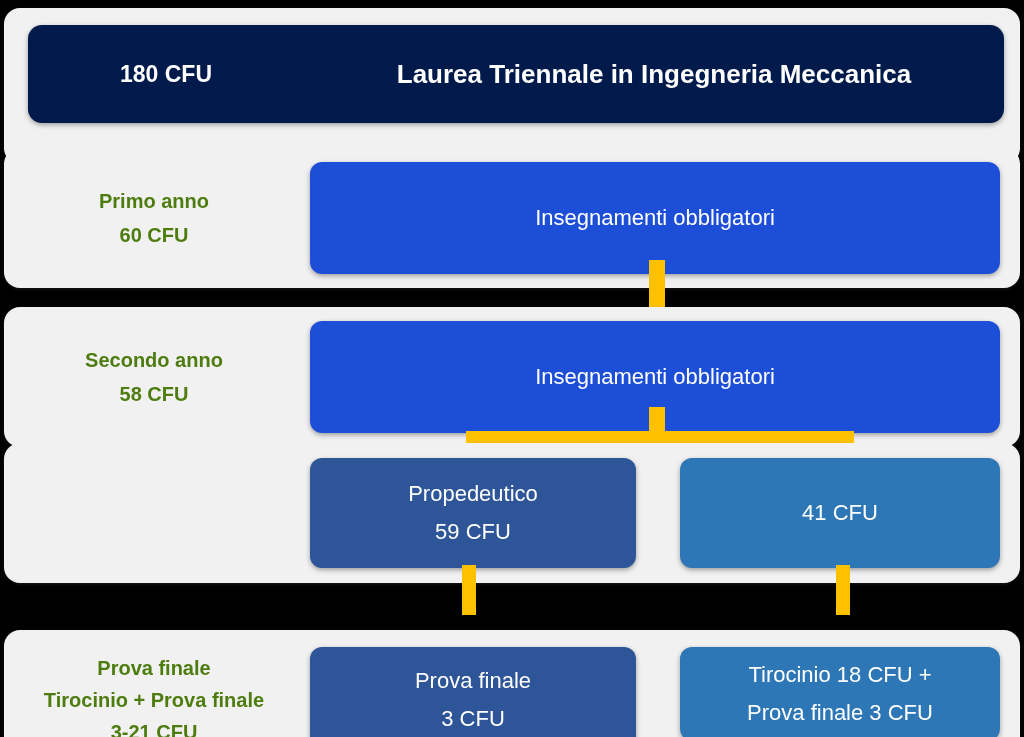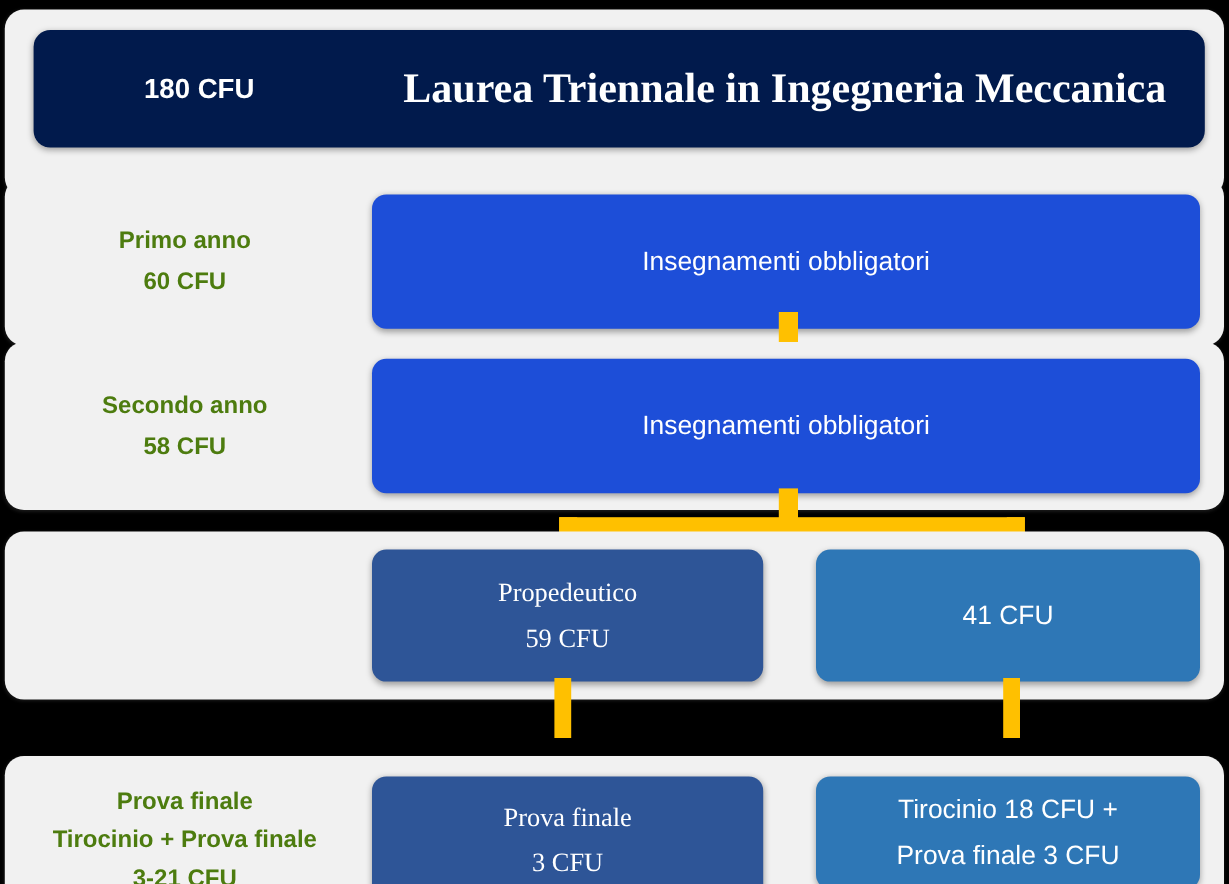--- a/index.html
+++ b/index.html
@@ -63,21 +63,21 @@
     text-align: center;
     box-shadow: 0 2px 5px rgba(0,0,0,0.35);
   }
   .box .box-line {
     font-size: 22px;
     line-height: 1.1;
     margin: 7px 0;
     white-space: nowrap;
   }
   .box.navy { background: #1d4ed8; }
-  .box.blue-dark { background: #2E5597; font-family: Liberation Serif, serif; }
+  .box.blue-dark { background: #2E5597; }
   .box.blue-light { background: #2E77B6; }
 
   
   .header-box {
     position: absolute;
     left: 24px;
     top: 17px;
     width: 976px;
     height: 98px;
     background: #011A4C;
@@ -101,22 +101,21 @@
     position: absolute;
     left: 276px;
     right: 0;
     top: 0;
     bottom: 0;
     display: flex;
     align-items: center;
     justify-content: center;
     color: #FFFFFF;
     font-weight: bold;
-    font-size: 35px;
-    font-family: Liberation Serif, serif;
+    font-size: 26px;
   }
 
   
   .conn {
     position: absolute;
     background: #FFC000;
   }
 </style>
 </head>
 <body>
@@ -135,21 +134,21 @@
       <div class="lbl-line">Primo anno</div>
       <div class="lbl-line">60 CFU</div>
     </div>
     <div class="box navy" style="left:306px; top:14px; width:690px; height:112px;">
       <div class="box-line">Insegnamenti obbligatori</div>
     </div>
   </div>
 
   <div class="conn" style="left:649px; top:260px; width:16px; height:56px;"></div>
 
-  <div class="row-card" style="top:285px; height:140px;">
+  <div class="row-card" style="top:307px; height:140px;">
     <div class="row-label">
       <div class="lbl-line">Secondo anno</div>
       <div class="lbl-line">58 CFU</div>
     </div>
     <div class="box navy" style="left:306px; top:14px; width:690px; height:112px;">
       <div class="box-line">Insegnamenti obbligatori</div>
     </div>
   </div>
 
   <div class="conn" style="left:649px; top:407px; width:16px; height:32px;"></div>

